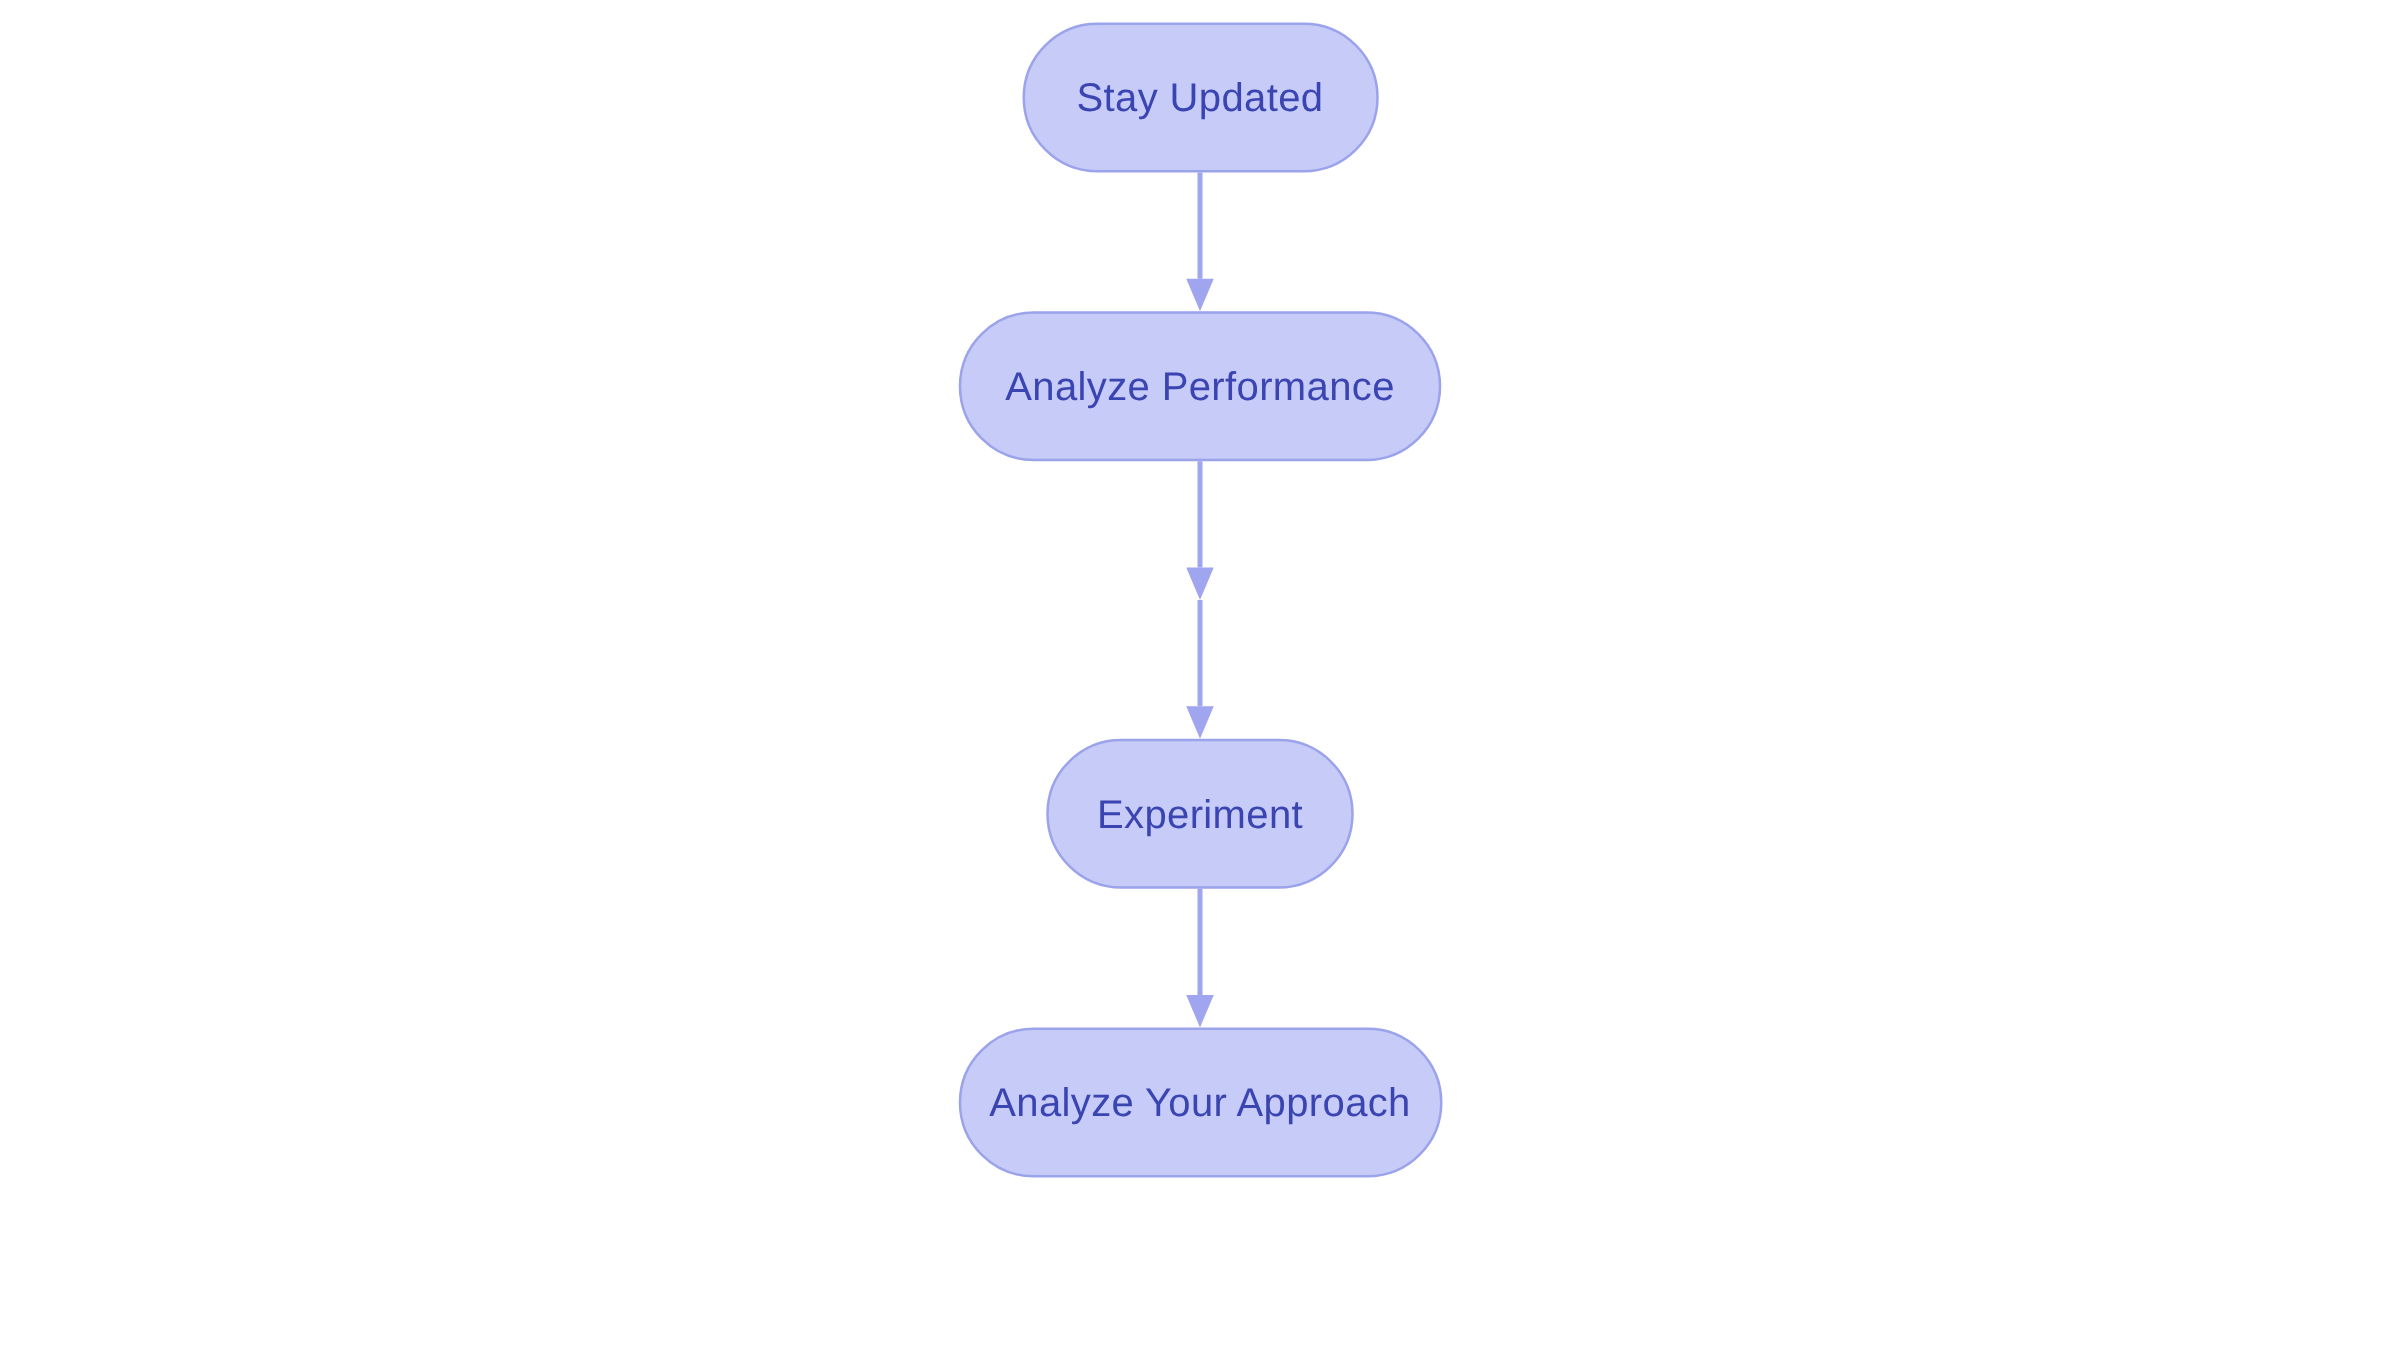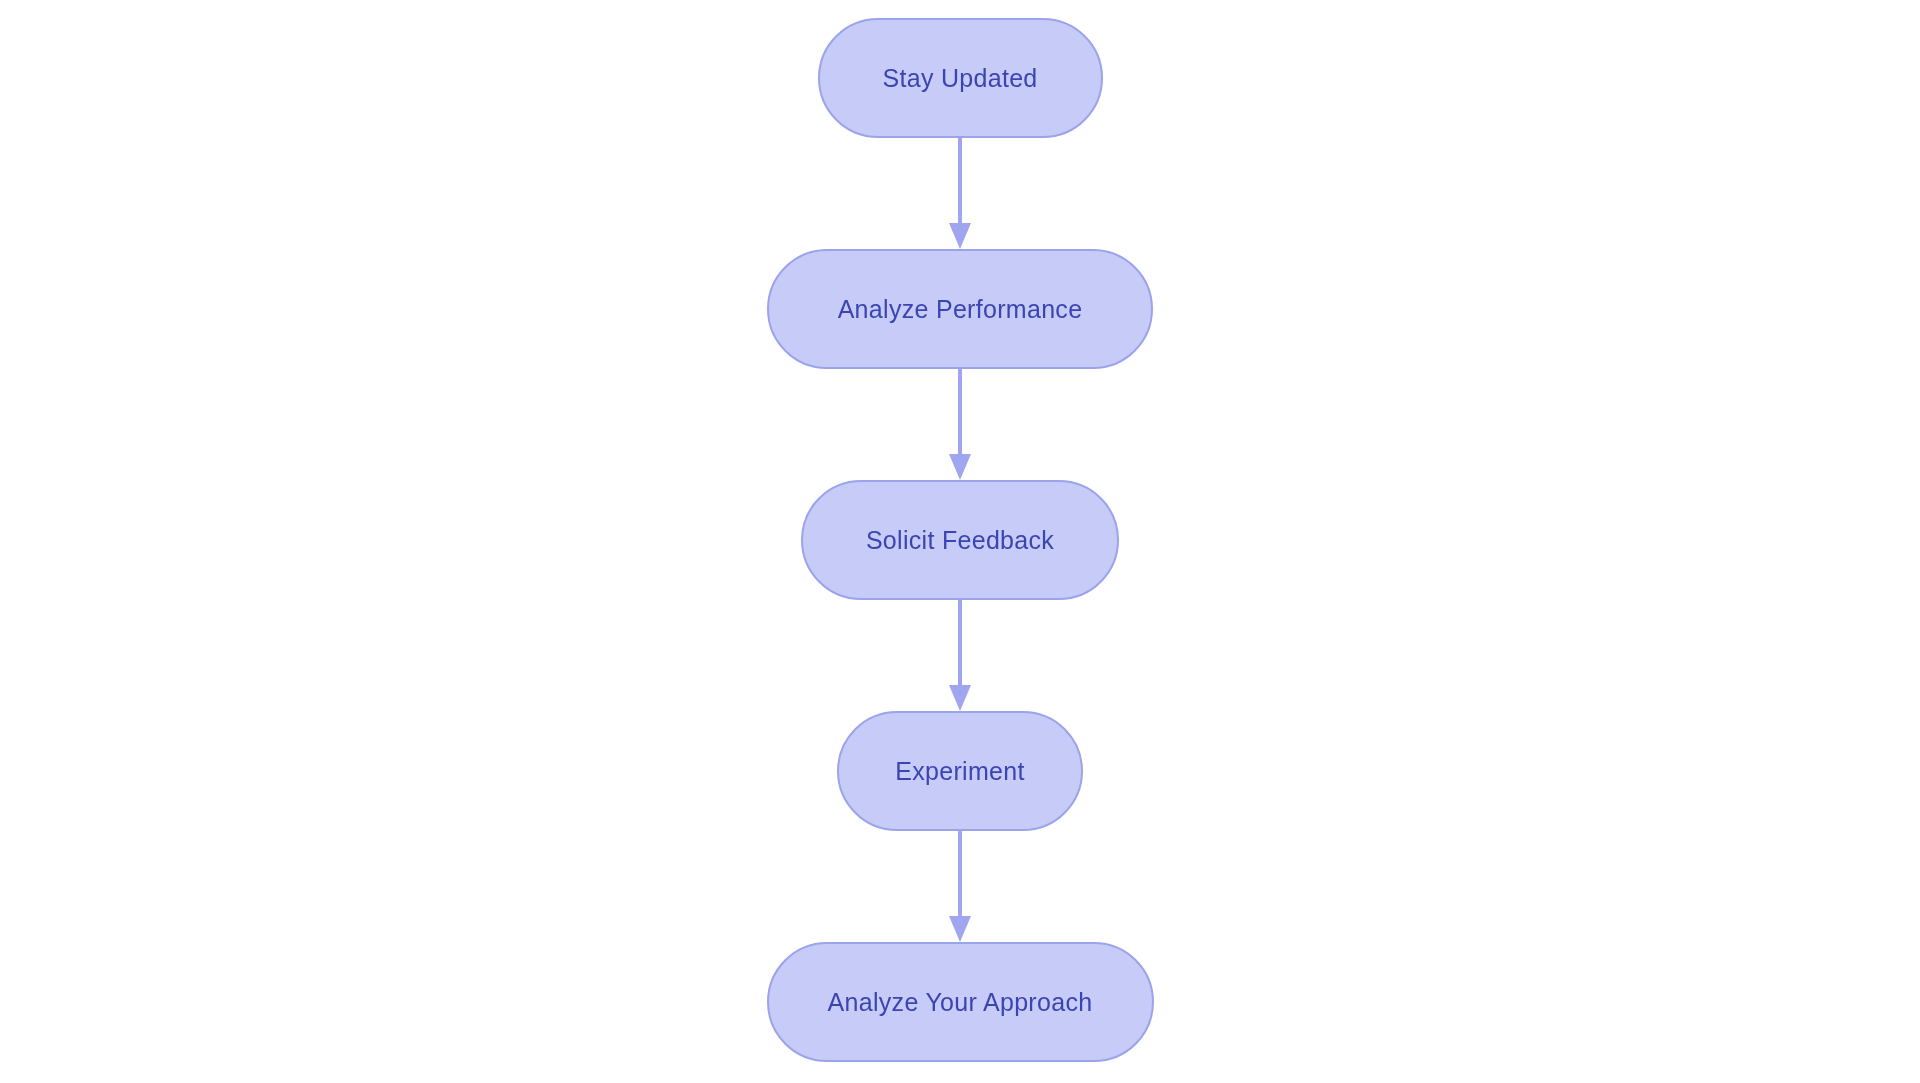--- a/index.html
+++ b/index.html
@@ -29,21 +29,21 @@
     height: 120px;
     border-radius: 60px;
     background: var(--node-fill);
     border: 2px solid var(--node-border);
     display: flex;
     align-items: center;
     justify-content: center;
     flex: 0 0 auto;
   }
   .node span {
-    font-size: 25px;
+    font-size: 32px;
     letter-spacing: 0.3px;
     color: var(--node-text);
     white-space: nowrap;
   }
   .node.n0 { width: 285px; }
   .node.n1 { width: 386px; }
   .node.n2 { width: 318px; }
   .node.n3 { width: 246px; }
   .node.n4 { width: 387px; }
   .connector {
@@ -84,23 +84,20 @@
 
   <div class="node n1">
     <span>Analyze Performance</span>
   </div>
 
   <div class="connector">
     <div class="line"></div>
     <div class="head"></div>
   </div>
 
-  <div class="node n2">
-    <span>Solicit Feedback</span>
-  </div>
 
   <div class="connector">
     <div class="line"></div>
     <div class="head"></div>
   </div>
 
   <div class="node n3">
     <span>Experiment</span>
   </div>
 

